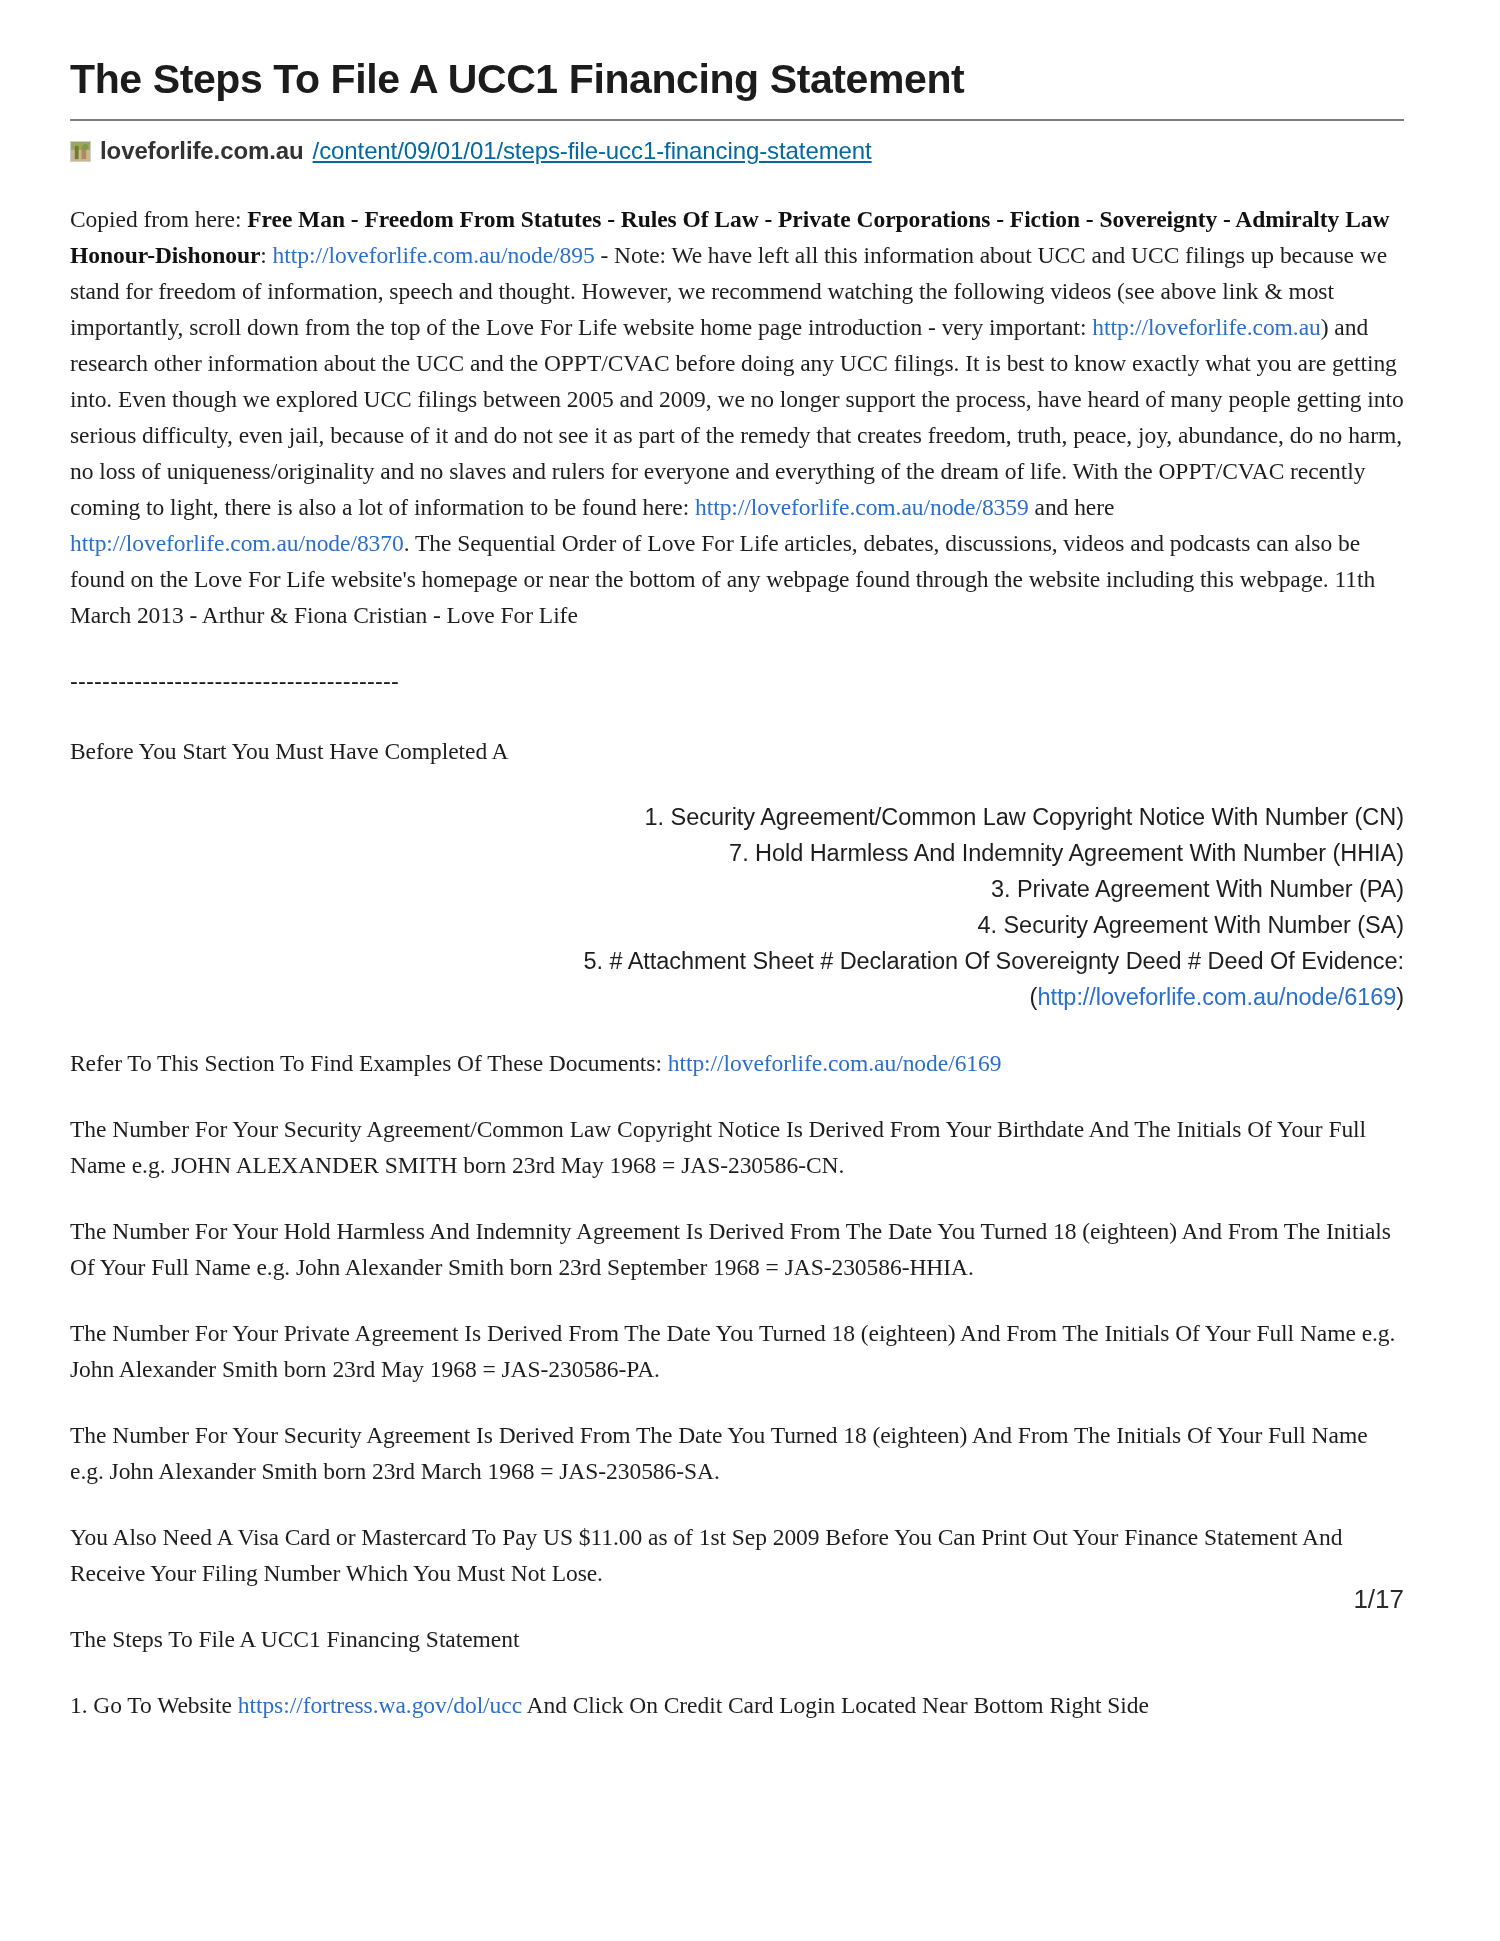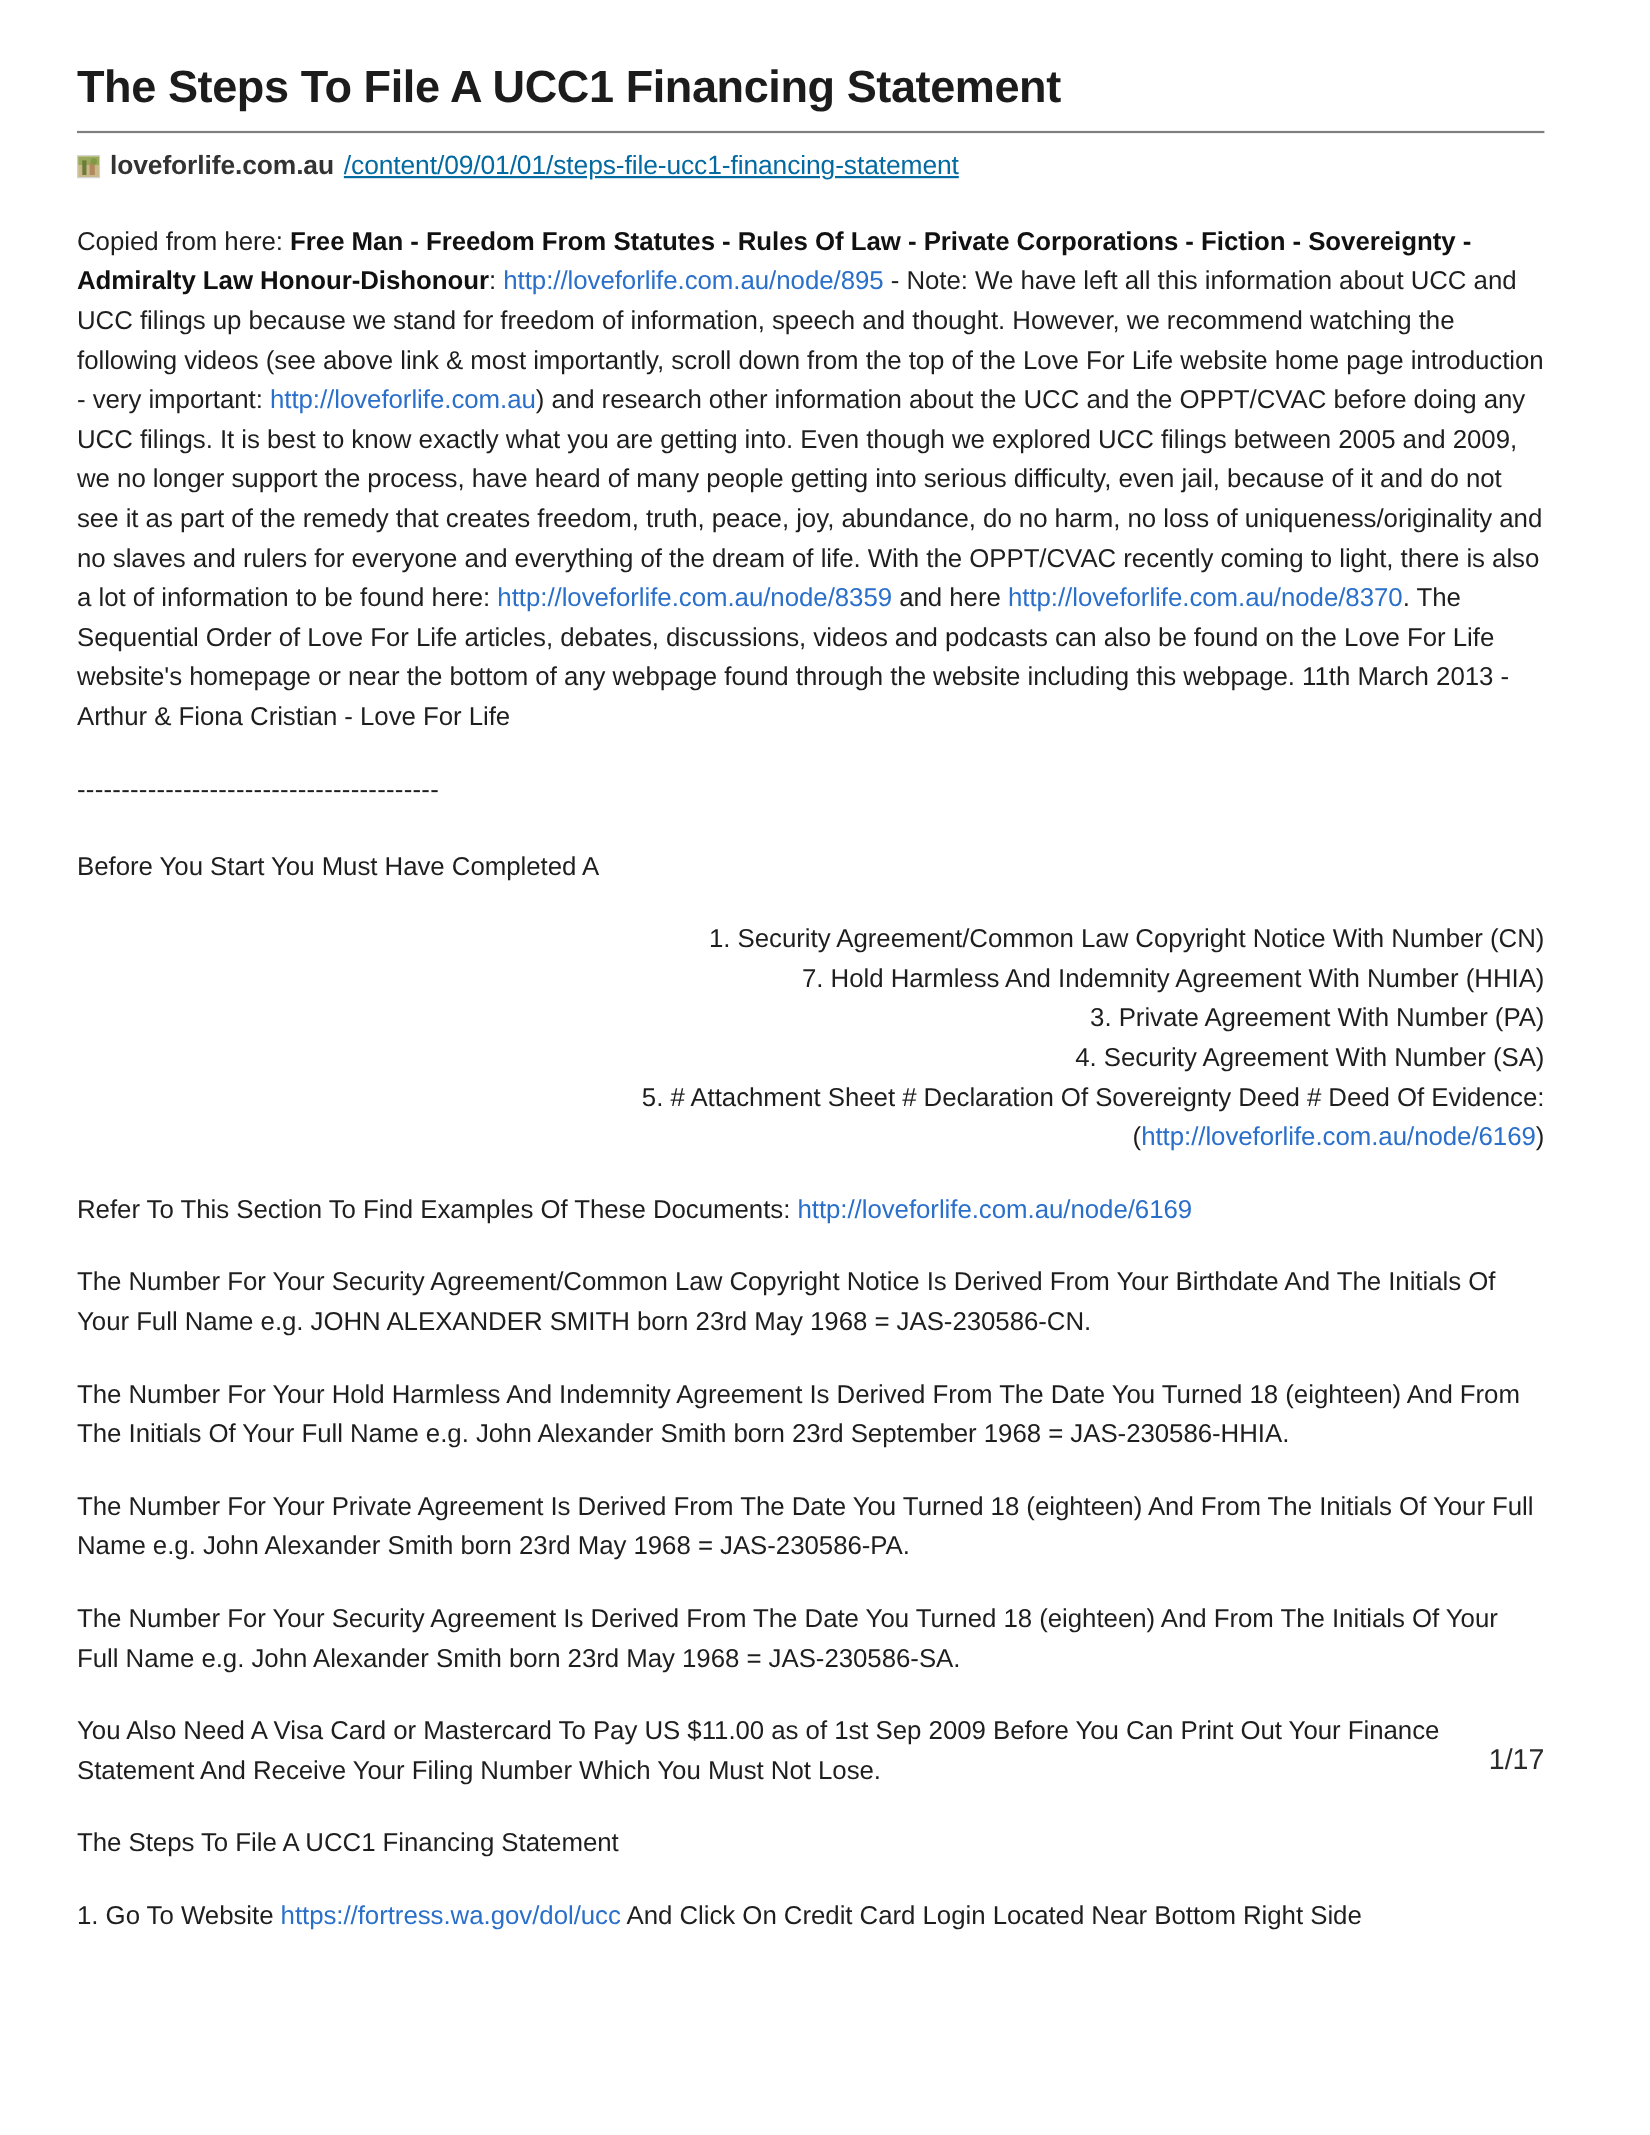--- a/index.html
+++ b/index.html
@@ -66,20 +66,21 @@
   }
   
   .body {
     font-size: 23.5px;
     line-height: 36px;
     color: #1e1e1e;
     letter-spacing: -0.05px;
   }
   .body p {
     margin: 0 0 30px 0;
+    font-family: Liberation Serif, serif;
   }
   .body p.tight {
     margin: 0;
   }
   b, strong { font-weight: bold; color: #111111; }
   a.lnk {
     color: #2a6fc9;
     text-decoration: none;
   }
   .sep {
@@ -150,21 +151,21 @@
     <div class="spacer-30"></div>
 
     <p><span>Refer To This Section To Find Examples Of These Documents: </span><a class="lnk">http://loveforlife.com.au/node/6169</a></p>
 
     <p>The Number For Your Security Agreement/Common Law Copyright Notice Is Derived From Your Birthdate And The Initials Of Your Full Name e.g. JOHN ALEXANDER SMITH born 23rd May 1968 = JAS-230586-CN.</p>
 
     <p>The Number For Your Hold Harmless And Indemnity Agreement Is Derived From The Date You Turned 18 (eighteen) And From The Initials Of Your Full Name e.g. John Alexander Smith born 23rd September 1968 = JAS-230586-HHIA.</p>
 
     <p>The Number For Your Private Agreement Is Derived From The Date You Turned 18 (eighteen) And From The Initials Of Your Full Name e.g. John Alexander Smith born 23rd May 1968 = JAS-230586-PA.</p>
 
-    <p>The Number For Your Security Agreement Is Derived From The Date You Turned 18 (eighteen) And From The Initials Of Your Full Name e.g. John Alexander Smith born 23rd May 1968 = JAS-230586-SA.</p>
+    <p>The Number For Your Security Agreement Is Derived From The Date You Turned 18 (eighteen) And From The Initials Of Your Full Name e.g. John Alexander Smith born 23rd March 1968 = JAS-230586-SA.</p>
 
     <p>You Also Need A Visa Card or Mastercard To Pay US $11.00 as of 1st Sep 2009 Before You Can Print Out Your Finance Statement And Receive Your Filing Number Which You Must Not Lose.</p>
 
     <p>The Steps To File A UCC1 Financing Statement</p>
 
     <p class="tight"><span>1. Go To Website </span><a class="lnk">https://fortress.wa.gov/dol/ucc</a><span> And Click On Credit Card Login Located Near Bottom Right Side</span></p>
 
   </div>
 
   <div class="page-number">1/17</div>

